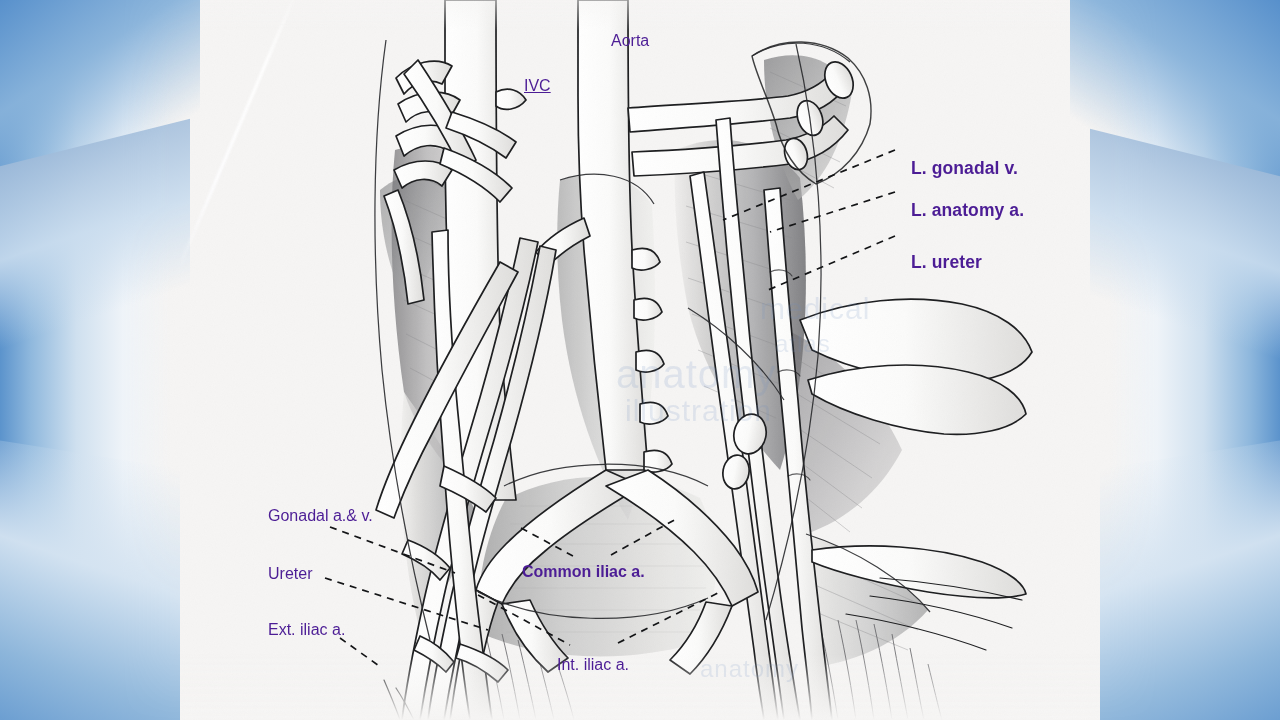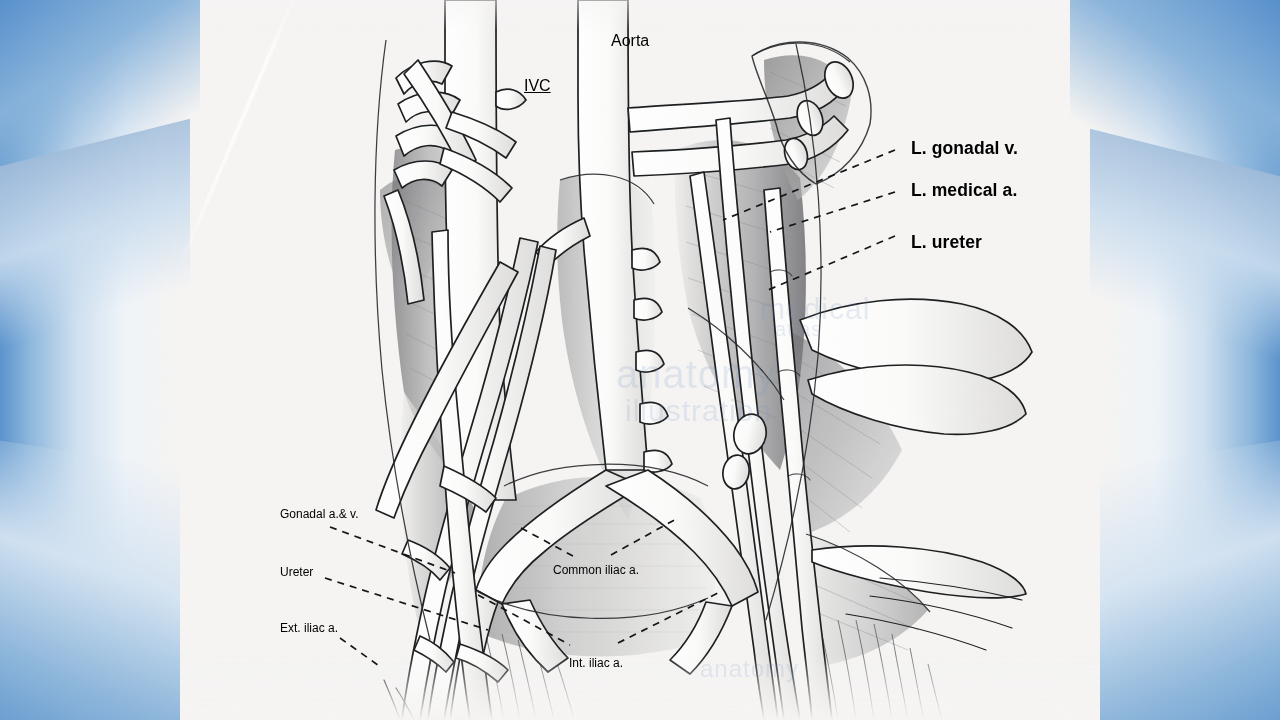--- a/index.html
+++ b/index.html
@@ -39,23 +39,23 @@
      transform:skewY(-9deg);opacity:.95;}
 
   
   .streak{position:absolute;left:236px;top:-20px;width:3px;height:300px;
      background:linear-gradient(180deg,rgba(255,255,255,0) 0%,#ffffff 25%,#fdfdff 70%,rgba(255,255,255,0) 100%);
      transform:rotate(23deg);filter:blur(1.1px);opacity:.95;pointer-events:none;}
 
   
   #art{position:absolute;left:0;top:0;width:1280px;height:720px;}
 
-  .lbl{position:absolute;color:#000000;white-space:nowrap;line-height:1;}
-  .lbl.r{font-size:17.5px;font-weight:bold;letter-spacing:.1px;}
-  .lbl.c{font-size:12px;font-weight:normal;margin-left:12px;}
+  .lbl{position:absolute;color:#4c1d95;white-space:nowrap;line-height:1;}
+  .lbl.r{font-size:17.5px;font-weight:bold;letter-spacing:.1px;margin-top:20px;}
+  .lbl.c{font-size:16px;font-weight:normal;}
   .lbl.t{font-size:16px;font-weight:normal;}
 
   
   .wm{position:absolute;color:#6f8fc0;opacity:.16;font-weight:normal;
       letter-spacing:1px;pointer-events:none;user-select:none;white-space:nowrap;}
 </style>
 </head>
 <body>
 
 <div id="stage">
@@ -287,40 +287,40 @@
         <line x1="611" y1="555" x2="678" y2="518"></line>
         <line x1="478" y1="595" x2="570" y2="645"></line>
         <line x1="618" y1="643" x2="720" y2="592"></line>
       </g>
   </svg>
 
   <div id="watermark-group">
       <div class="wm" style="left: 616px; top: 352px; font-size: 40px; transform: rotate(0deg);">anatomy</div>
       <div class="wm" style="left: 625px; top: 394px; font-size: 30px; transform: rotate(0deg);">illustration</div>
       <div class="wm" style="left: 760px; top: 292px; font-size: 30px; transform: rotate(0deg);">medical</div>
-      <div class="wm" style="left: 775px; top: 318px; font-size: 20px; transform: rotate(0deg);">atlas</div>
+      <div class="wm" style="left: 775px; top: 330px; font-size: 24px; transform: rotate(0deg);">atlas</div>
       <div class="wm" style="left: 700px; top: 655px; font-size: 24px; transform: rotate(0deg);">anatomy</div>
     </div>
 
   <div class="edge left"></div>
   <div class="edge right"></div>
   <div class="swoosh sw-l1"></div>
   <div class="swoosh sw-l2"></div>
   <div class="swoosh sw-l3"></div>
   <div class="swoosh sw-r1"></div>
   <div class="swoosh sw-r2"></div>
   <div class="swoosh sw-r3"></div>
   <div class="streak"></div>
 
   <div id="label-layer">
       <div class="lbl t" style="left: 524px; top: 78px; text-decoration: underline;">IVC</div>
       <div class="lbl t" style="left: 611px; top: 33px;">Aorta</div>
       <div class="lbl r" style="left: 911px; top: 140px;">L. gonadal  v.</div>
-      <div class="lbl r" style="left: 911px; top: 182px;">L. medical  a.</div>
+      <div class="lbl r" style="left: 911px; top: 182px;">L. anatomy  a.</div>
       <div class="lbl r" style="left: 911px; top: 234px;">L. ureter</div>
       <div class="lbl c" style="left: 268px; top: 508px;">Gonadal a.&amp; v.</div>
       <div class="lbl c" style="left: 268px; top: 566px;">Ureter</div>
       <div class="lbl c" style="left: 268px; top: 622px; text-align: center;">Ext. iliac a.</div>
-      <div class="lbl c" style="left: 541px; top: 564px;">Common iliac a.</div>
+      <div class="lbl c" style="left: 522px; top: 564px; font-weight: bold;">Common iliac a.</div>
       <div class="lbl c" style="left: 557px; top: 657px;">Int. iliac a.</div>
     </div>
 
 </div>
 
 </body></html>

